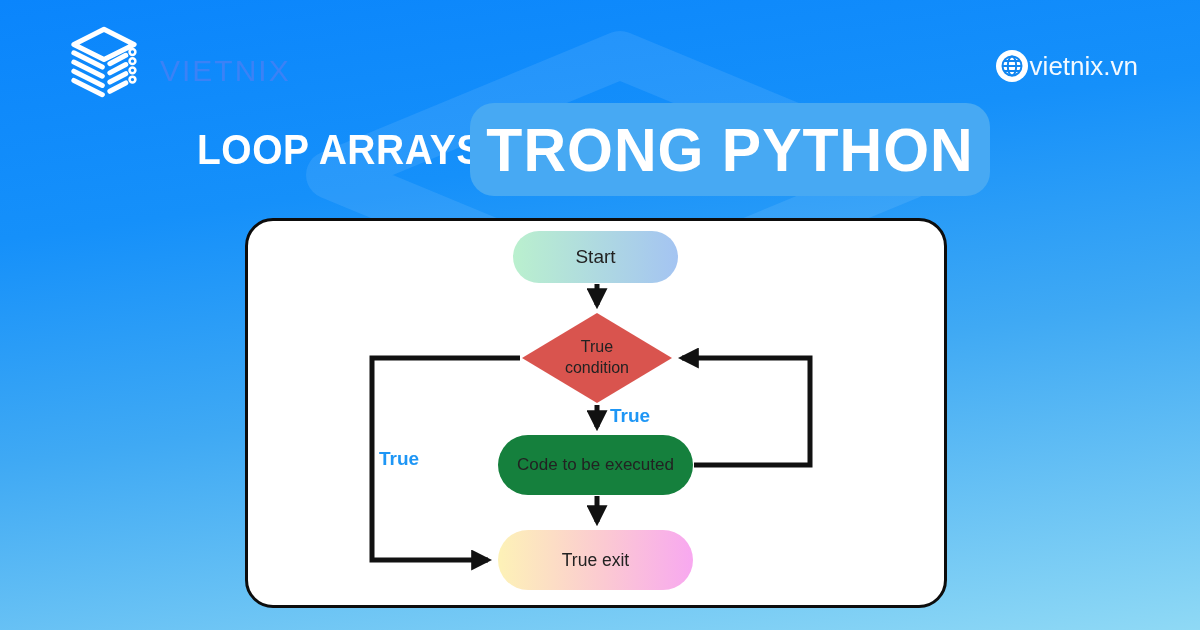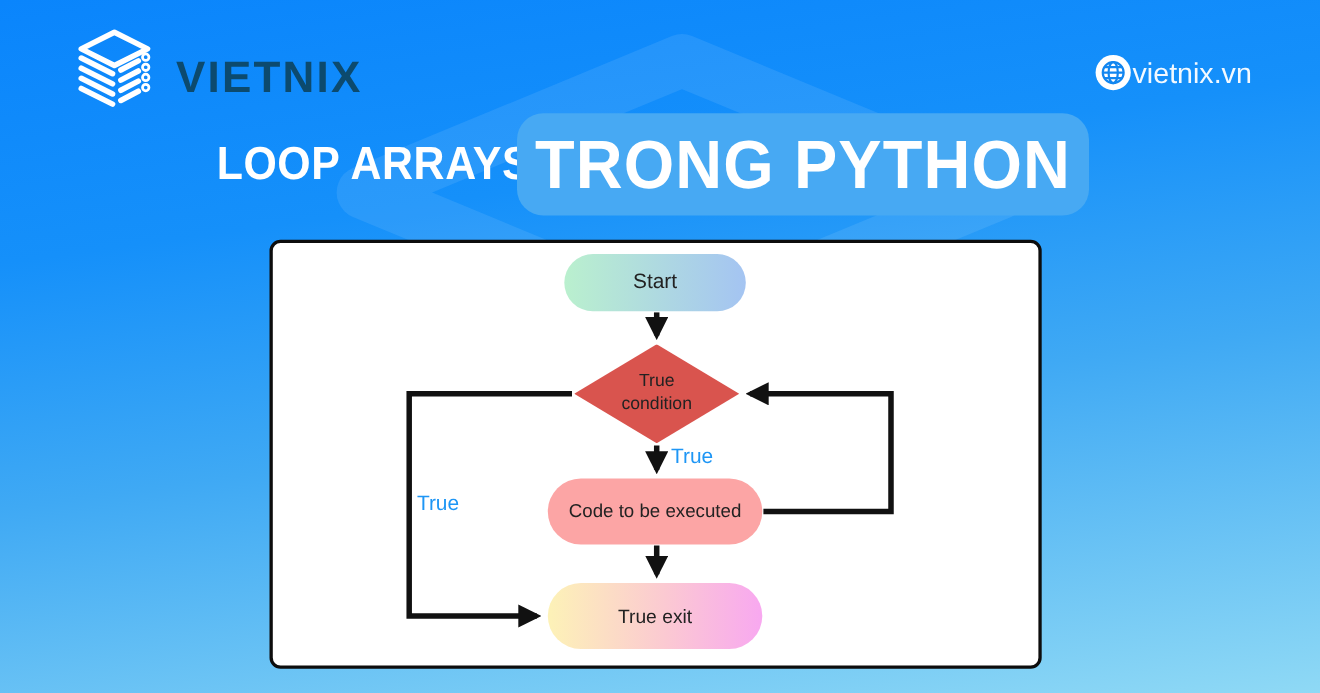--- a/index.html
+++ b/index.html
@@ -9,21 +9,21 @@
     position: relative;
     background: linear-gradient(172deg, #0a85fc 0%, #1590fa 30%, #3fa9f4 58%, #8fd9f5 100%);
   }
 
   
   .watermark { position: absolute; left: 0; top: 0; pointer-events: none; }
 
   
   .header { position: absolute; left: 0; top: 0; width: 1200px; height: 100px; }
   .logo { position: absolute; left: 62px; top: 26px; display: flex; align-items: center; gap: 14px; }
-  .logo-text { color: #0c4a6e; font-size: 40px; font-weight: bold; letter-spacing: 2px; margin-top: 18px; }
+  .logo-text { color: #3b82f6; font-size: 30px; font-weight: normal; letter-spacing: 2px; margin-top: 18px; }
   .site { position: absolute; right: 62px; top: 48px; display: flex; align-items: center; }
   .site-text { color: rgba(255,255,255,0.95); font-size: 26px; font-weight: normal; }
 
   
   .title-row { position: absolute; left: 0; top: 103px; width: 1200px; height: 93px; }
   .title-prefix {
     position: absolute; left: 197px; top: 0; height: 93px; display: flex; align-items: center;
     color: #ffffff; font-size: 39px; font-weight: bold; letter-spacing: 0.5px;
     transform: scaleY(1.08);
   }
@@ -33,49 +33,49 @@
     display: flex; align-items: center; justify-content: center;
   }
   .title-box-text {
     color: #ffffff; font-size: 59px; font-weight: bold; letter-spacing: 1px;
     transform: scaleY(1.05);
   }
 
   
   .card {
     position: absolute; left: 245px; top: 218px; width: 702px; height: 390px;
-    background: #ffffff; border: 3px solid #0d0d0d; border-radius: 10px;
+    background: #ffffff; border: 3px solid #0d0d0d; border-radius: 28px;
   }
   .card-inner { position: absolute; left: 0; top: 0; width: 696px; height: 384px; }
   .arrow-layer { position: absolute; left: 0; top: 0; }
 
   .node { position: absolute; display: flex; align-items: center; justify-content: center;
           color: #222222; text-align: center; }
   .node-start {
     left: 265px; top: 10px; width: 165px; height: 52px; border-radius: 26px;
     background: linear-gradient(90deg, #baf0ce 0%, #a4c4f2 100%);
     font-size: 19px;
   }
   .node-diamond-wrap { left: 274px; top: 92px; width: 150px; height: 90px; }
   .node-diamond-shape {
     position: absolute; left: 0; top: 0; width: 150px; height: 90px;
     background: #d9544e;
     clip-path: polygon(50% 0, 100% 50%, 50% 100%, 0 50%);
   }
   .node-diamond-text { position: relative; width: 100px; font-size: 16px; line-height: 1.3; color: #222; }
   .node-body {
     left: 250px; top: 214px; width: 195px; height: 60px; border-radius: 30px;
-    background: #fca5a5; font-size: 17px;
+    background: #15803d; font-size: 17px;
   }
   .node-exit {
     left: 250px; top: 309px; width: 195px; height: 60px; border-radius: 30px;
     background: linear-gradient(90deg, #fdf2b7 0%, #fbc9d2 55%, #f8a8f0 100%);
     font-size: 17.5px;
   }
-  .branch-label { position: absolute; color: #1e96f5; font-weight: normal; font-size: 19px; }
+  .branch-label { position: absolute; color: #1e96f5; font-weight: bold; font-size: 19px; }
   .label-true { left: 362px; top: 184px; }
   .label-false { left: 131px; top: 227px; }
 </style>
 </head>
 <body>
 
 <svg class="watermark" width="1200" height="630" viewBox="0 0 1200 630">
   <polygon points="620,55 910,175 620,295 330,175" fill="none" stroke="rgba(255,255,255,0.09)" stroke-width="48" stroke-linejoin="round"></polygon>
 </svg>
 

